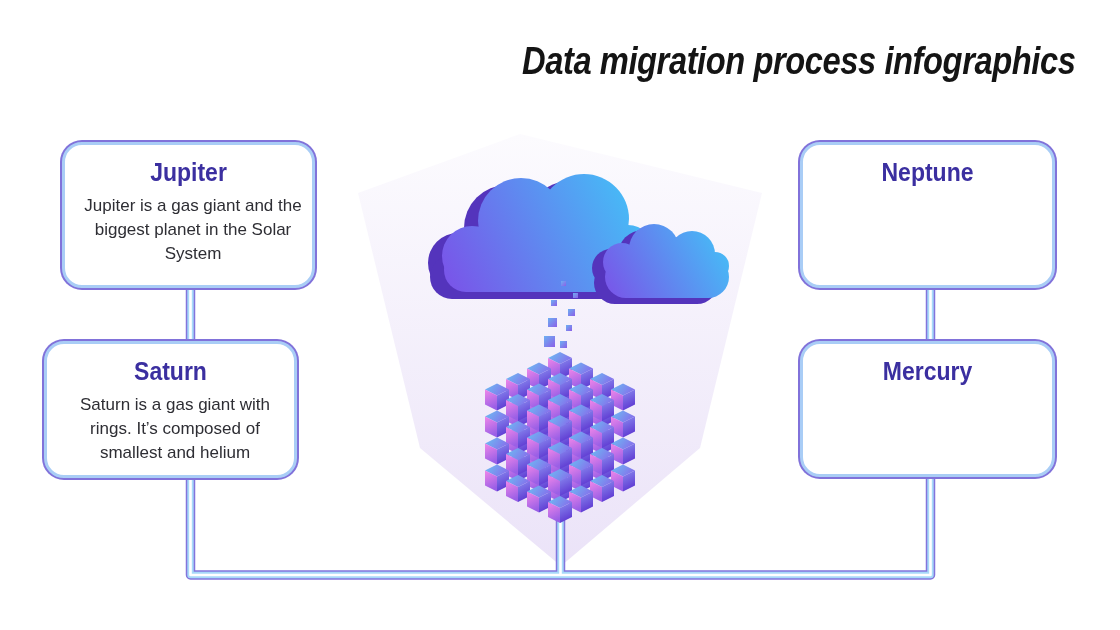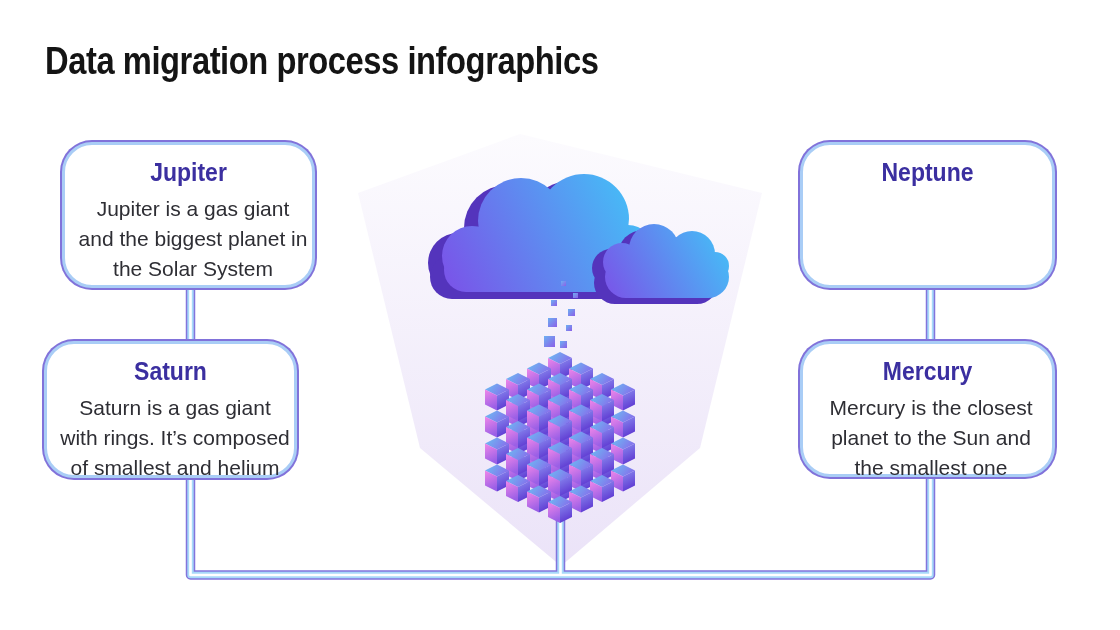--- a/index.html
+++ b/index.html
@@ -4,39 +4,40 @@
 <style>
   html,body{margin:0;padding:0;background:#fff;}
   #stage{
     position:relative;width:1120px;height:630px;overflow:hidden;
     background:var(--page-bg,#fff);
     font-family:"Liberation Sans","DejaVu Sans",sans-serif;
   }
   
   #title{
     position:absolute;top:40px;left:0;width:1120px;margin:0;
-    text-align:left;font-size:38px;font-weight:700;color:var(--title-color,#141414);
+    text-align:right;font-size:38px;font-weight:700;color:var(--title-color,#141414);
     letter-spacing:-.5px;
+    font-style:italic;
   }
   #title .condense{display:inline-block;transform:scaleX(.86);transform-origin:center;}
   
   #art{position:absolute;left:0;top:0;z-index:1;}
   
   .card{
     position:absolute;z-index:2;box-sizing:border-box;background:#fff;
     border:3.5px solid var(--card-inner,#a9cdf6);
     box-shadow:0 0 0 2px var(--card-outer,#8172da);
-    border-radius:30px;text-align:center;padding:13px 12px 0 12px;
+    border-radius:20px;text-align:center;padding:13px 12px 0 12px;
   }
   .card-title{
     font-size:25px;font-weight:700;color:var(--card-title,#3b2fa0);
     transform:scaleX(.92);transform-origin:center;margin-bottom:7px;
   }
   .card-body{
-    font-size:21px;line-height:1.42;color:var(--card-body,#2e2e34);
+    font-size:17px;line-height:1.42;color:var(--card-body,#2e2e34);
     width:232px;margin:0 auto;
   }
   #card-jupiter {left:62px; top:142px; width:253px;height:146px;}
   #card-saturn  {left:44px; top:341px; width:253px;height:137px;}
   #card-neptune {left:800px;top:142px; width:255px;height:146px;}
   #card-mercury {left:800px;top:341px; width:255px;height:136px;}
   
   .st-pent-a{stop-color:var(--pent-a,#fcfbfe);} .st-pent-b{stop-color:var(--pent-b,#e9e1f7);}
   .st-cloud-a{stop-color:var(--cloud-a,#7c4fe8);} .st-cloud-b{stop-color:var(--cloud-b,#40c8f8);}
   .st-sq-a{stop-color:var(--sq-a,#6db0f2);} .st-sq-b{stop-color:var(--sq-b,#8b5fe8);}
@@ -360,16 +361,15 @@
   </div>
   <div class="card" id="card-saturn">
     <div class="card-title">Saturn</div>
     <div class="card-body">Saturn is a gas giant with rings. It’s composed of smallest and helium</div>
   </div>
   <div class="card" id="card-neptune">
     <div class="card-title">Neptune</div>
   </div>
   <div class="card" id="card-mercury">
     <div class="card-title">Mercury</div>
-    <div class="card-body">Mercury is the closest planet to the Sun and the smallest one</div>
   </div>
 
 </div>
 
 </body></html>

